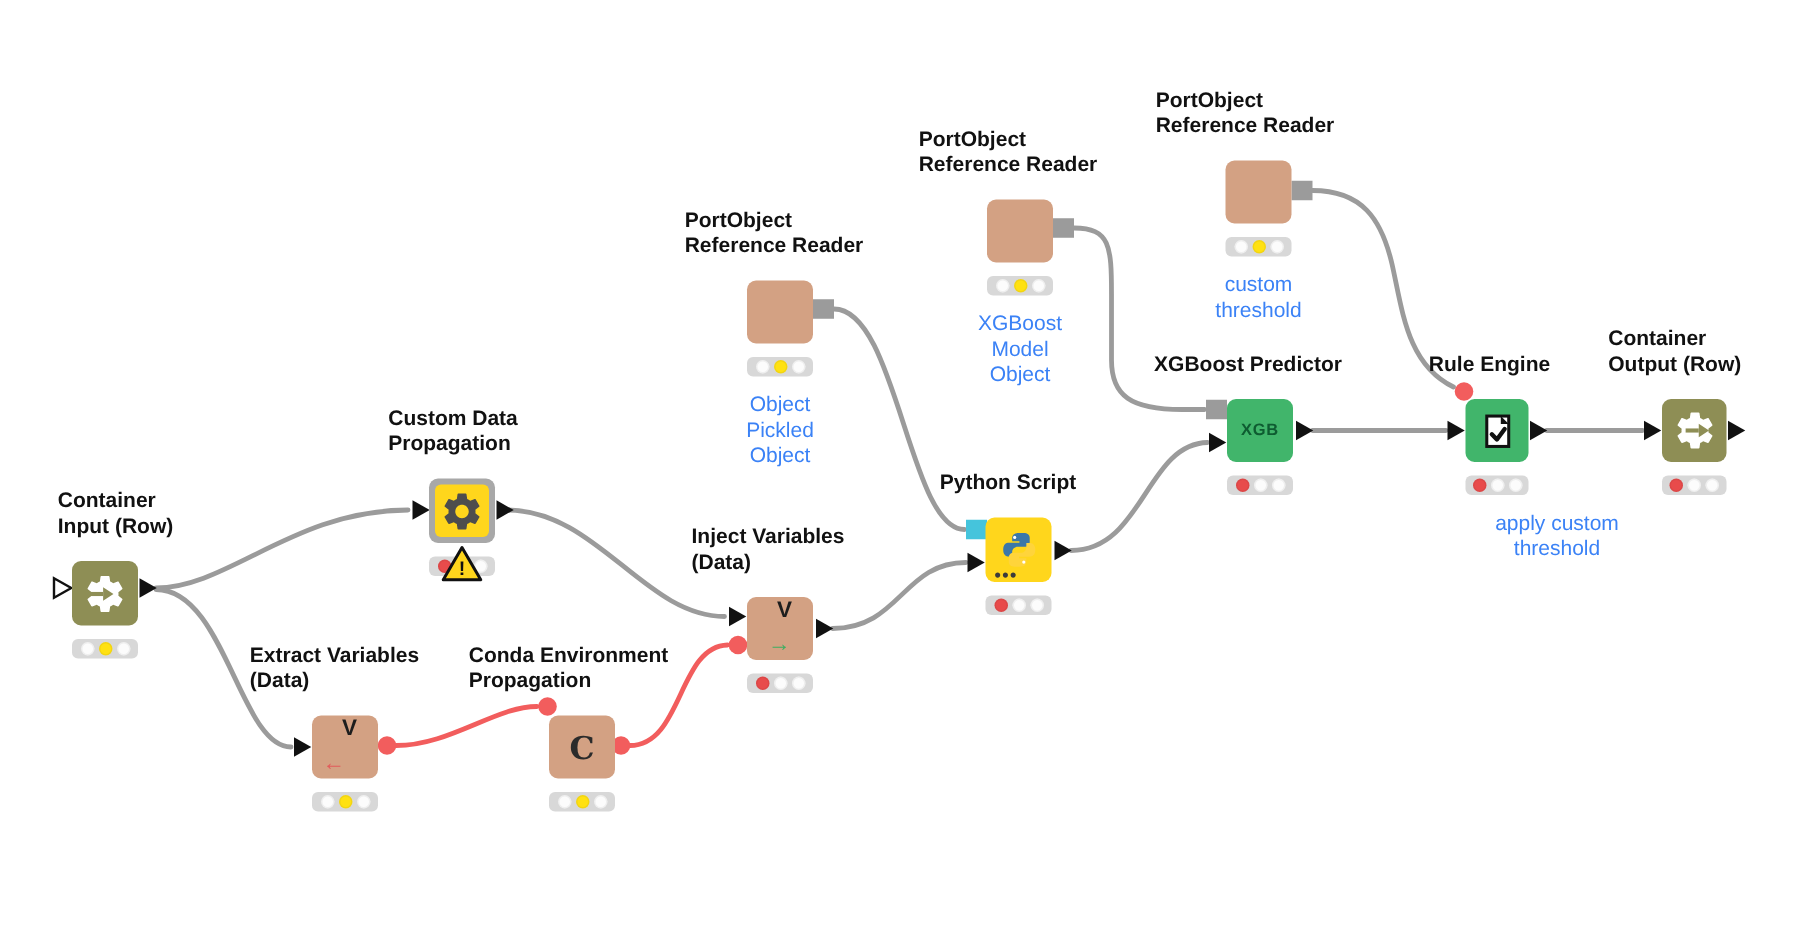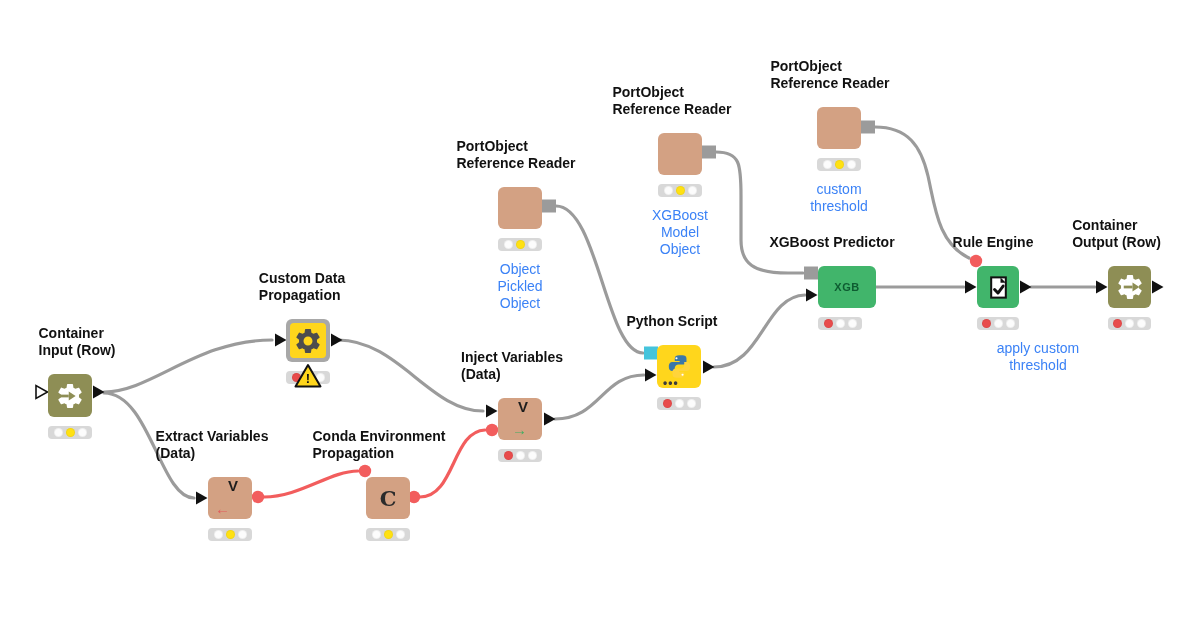--- a/index.html
+++ b/index.html
@@ -98,21 +98,21 @@
     <div class="warn" style="left: 294px; top: 363px; width: 28px; height: 26px;"><svg width="28" height="26" viewBox="0 0 28 26">
         <polygon points="14,2 26.5,23.5 1.5,23.5" fill="#ffd61c" stroke="#111" stroke-width="2" stroke-linejoin="round"></polygon>
         <text x="14" y="20" text-anchor="middle" font-size="13" font-weight="bold" fill="#111" font-family="Liberation Sans, sans-serif">!</text>
       </svg></div>
     <div class="node" style="left: 208px; top: 477px; width: 44px; height: 42px; background: rgb(211, 161, 131);">
       <div class="icon-wrap">
         <span class="vletter">V</span>
         <span class="varrow" style="color:#e25b5b;left:7px">←</span>
       </div>
     </div>
-    <div class="node-label" style="left: 212px; top: 462px;">
+    <div class="node-label" style="left: 223px; top: 462px;">
       <div>Extract Variables</div>
       <div>(Data)</div>
     </div>
     <div class="traffic" style="left: 208px; top: 528px; width: 44px; background: rgb(216, 216, 216);">
       <div class="light"></div>
       <div class="light" style="background: rgb(255, 225, 18);"></div>
       <div class="light"></div>
     </div>
     <div class="node" style="left: 366px; top: 477px; width: 44px; height: 42px; background: rgb(211, 161, 131);">
       <span class="conda-c">C</span>
@@ -197,21 +197,21 @@
     </div>
     <div class="traffic" style="left: 817px; top: 158px; width: 44px; background: rgb(216, 216, 216);">
       <div class="light"></div>
       <div class="light" style="background: rgb(255, 225, 18);"></div>
       <div class="light"></div>
     </div>
     <div class="node-annot" style="left: 839px; top: 181px;">
       <div>custom</div>
       <div>threshold</div>
     </div>
-    <div class="node" style="left: 818px; top: 266px; width: 58px; height: 42px; background: rgb(65, 181, 107);">
+    <div class="node" style="left: 818px; top: 266px; width: 44px; height: 42px; background: rgb(65, 181, 107);">
       <span class="xgb-t" style="color:#0e5c31">XGB</span>
     </div>
     <div class="node-label" style="left: 832px; top: 251px;">
       <div>XGBoost Predictor</div>
     </div>
     <div class="traffic" style="left: 818px; top: 317px; width: 44px; background: rgb(216, 216, 216);">
       <div class="light" style="background: rgb(232, 75, 75);"></div>
       <div class="light"></div>
       <div class="light"></div>
     </div>

